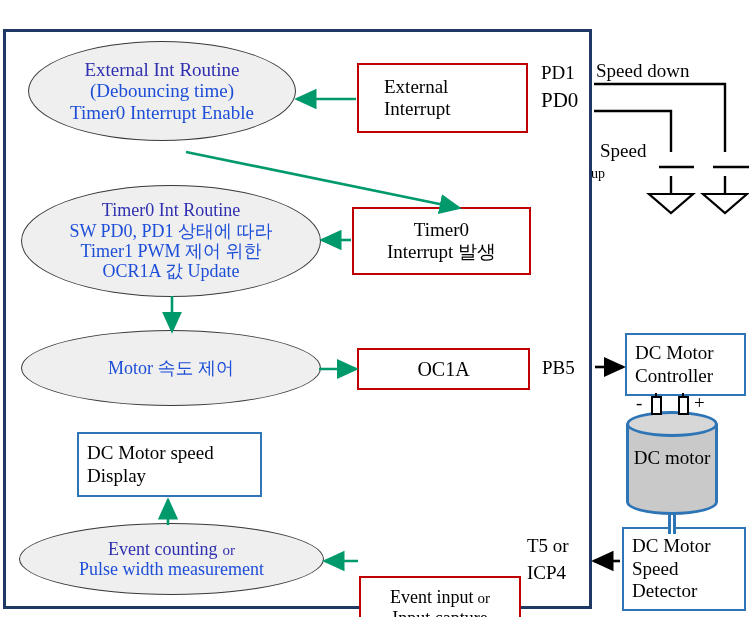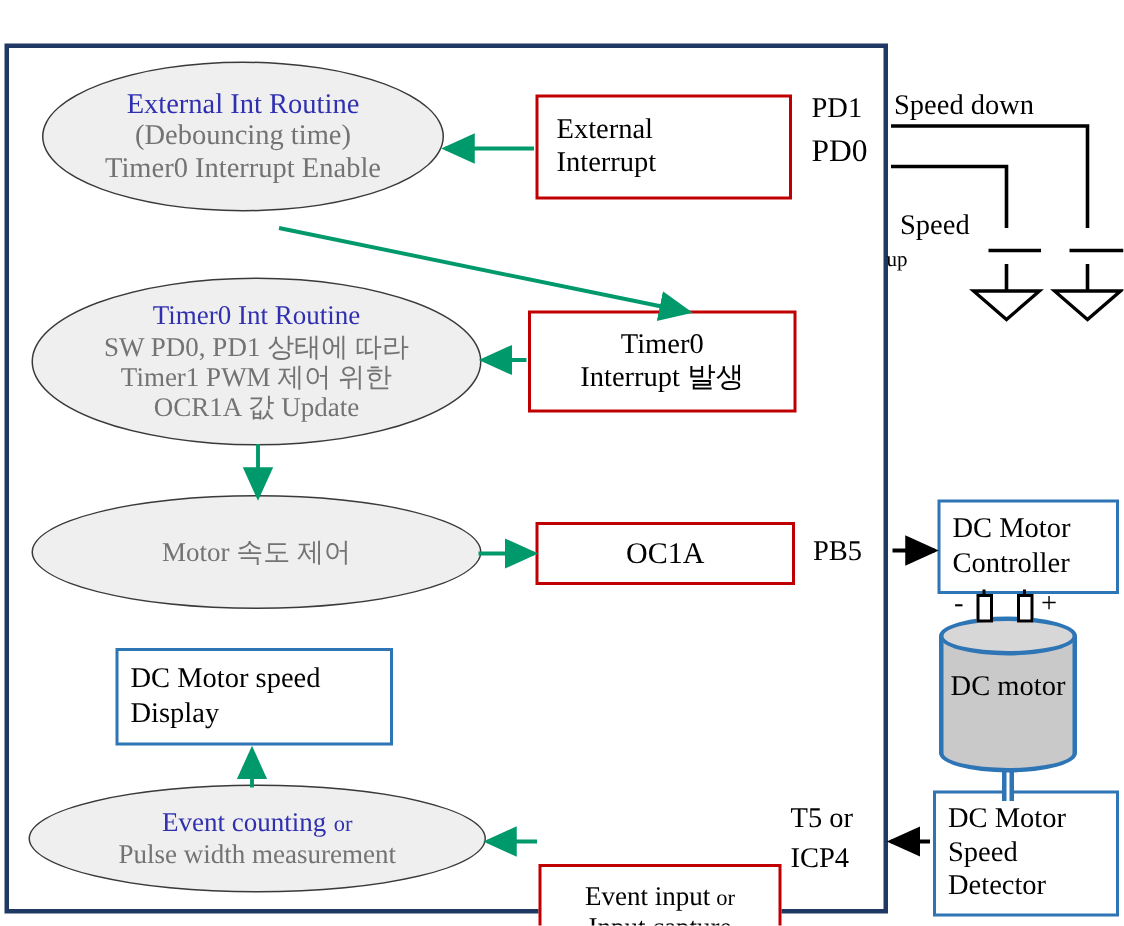--- a/index.html
+++ b/index.html
@@ -15,29 +15,29 @@
   .chip-frame{position:absolute;left:3px;top:29px;width:589px;height:580px;
               border:3px solid #1f3864;background:transparent;box-sizing:border-box;}
 
   
   .ell{position:absolute;border:1.5px solid #3a3a3a;background:#efefef;
        border-radius:50%;box-sizing:border-box;
        display:flex;flex-direction:column;align-items:center;justify-content:center;
        text-align:center;line-height:1.13;}
   .ell .ln{display:block;white-space:nowrap;}
   .blue{color:#2f2fb0;}
-  .blk{color:#737373;}
+  .blk{color:#1d4ed8;}
   .small{font-size:15px;}
 
   
   .rbox{position:absolute;border:2.5px solid #c00000;background:#ffffff;
         box-sizing:border-box;display:flex;flex-direction:column;
         align-items:center;justify-content:center;text-align:center;
         color:#000;line-height:1.14;}
-  .rbox.lft{align-items:flex-start;padding-left:12px;}
+  .rbox.lft{align-items:flex-start;padding-left:25px;}
 
   
   .bbox{position:absolute;border:2px solid #2e75b6;background:#ffffff;
         box-sizing:border-box;display:flex;flex-direction:column;
         align-items:flex-start;justify-content:center;text-align:left;
         padding-left:8px;color:#000;line-height:1.18;}
 
   
   .lbl{position:absolute;color:#000;white-space:nowrap;line-height:1.12;text-align:center;}
 

